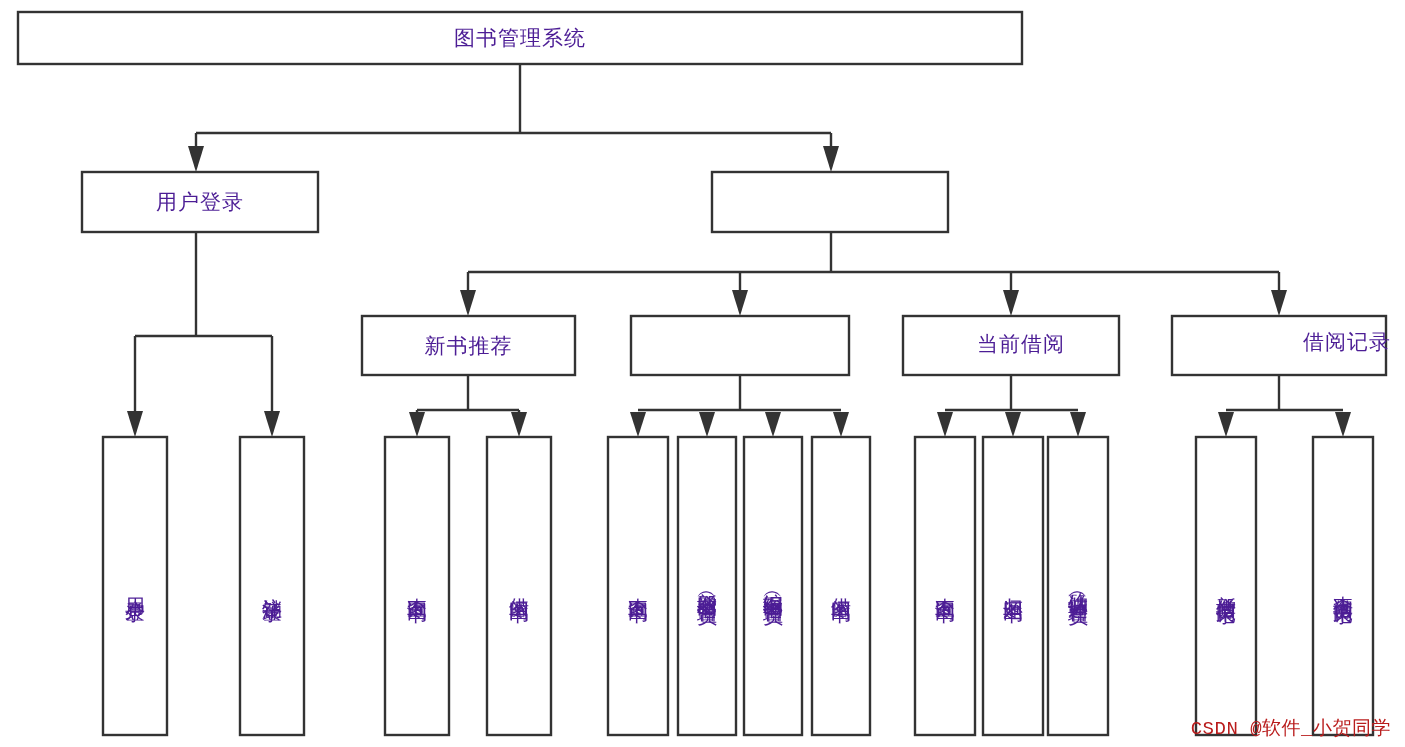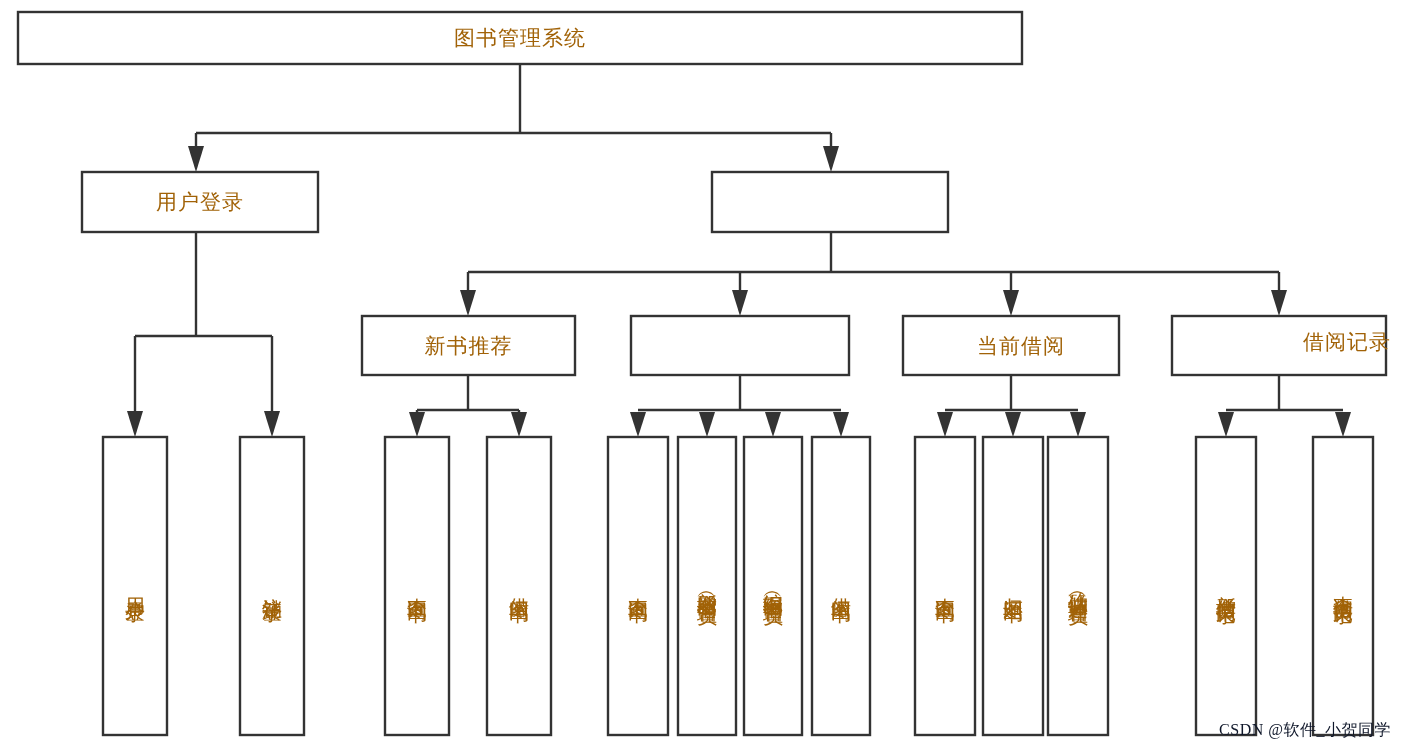--- a/index.html
+++ b/index.html
@@ -39,21 +39,21 @@
   }
   .arrow-head {
     fill: #333333;
     stroke: none;
   }
   .node-label {
     position: absolute;
     display: flex;
     align-items: center;
     justify-content: center;
-    color: #a16207;
+    color: #4c1d95;
     font-family: "Liberation Sans", "DejaVu Sans", sans-serif;
     pointer-events: none;
     box-sizing: border-box;
   }
   .node-label.horizontal {
     font-size: 21px;
     line-height: 1.1;
     letter-spacing: 1px;
   }
   .node-label.vertical {
@@ -64,23 +64,23 @@
     letter-spacing: 2px;
     padding-top: 6px;
     padding-bottom: 6px;
     align-items: center;
     justify-content: center;
   }
   .watermark {
     position: absolute;
     right: 14px;
     bottom: 6px;
-    font-size: 16px;
-    color: #0f172a;
-    font-family: Liberation Serif, serif;
+    font-size: 19px;
+    color: #b91c1c;
+    font-family: Liberation Mono, monospace;
     letter-spacing: 0.5px;
     white-space: nowrap;
   }
 </style>
 </head>
 <body>
 
 <div id="diagram-root">
 
   <svg class="diagram-canvas" viewBox="0 0 1405 747" xmlns="http://www.w3.org/2000/svg">
@@ -163,21 +163,21 @@
     <rect class="node-box" x="1196" y="437" width="60" height="298"></rect>
     <rect class="node-box" x="1313" y="437" width="60" height="298"></rect>
 
   </svg>
 
   <div class="node-label horizontal" style="left:18px; top:12px; width:1004px; height:52px;">图书管理系统</div>
 
   <div class="node-label horizontal" style="left:82px; top:172px; width:236px; height:60px;">用户登录</div>
 
   <div class="node-label horizontal" style="left:362px; top:316px; width:213px; height:59px;">新书推荐</div>
-  <div class="node-label horizontal" style="left:903px; top:316px; width:236px; height:59px;">当前借阅</div>
+  <div class="node-label horizontal" style="left:903px; top:316px; width:236px; height:59px;font-family:Liberation Mono, monospace;">当前借阅</div>
   <div class="node-label horizontal" style="left:1240px; top:316px; width:214px; height:52px;">借阅记录</div>
 
   <div class="node-label vertical" style="left:103px; top:437px; width:64px; height:298px;">用户登录</div>
   <div class="node-label vertical" style="left:240px; top:437px; width:64px; height:298px;">注销登录</div>
 
   <div class="node-label vertical" style="left:385px; top:437px; width:64px; height:298px;">查询图书</div>
   <div class="node-label vertical" style="left:487px; top:437px; width:64px; height:298px;">借阅图书</div>
 
   <div class="node-label vertical" style="left:608px; top:437px; width:60px; height:298px;">查询图书</div>
   <div class="node-label vertical" style="left:678px; top:437px; width:58px; height:298px;">新增图书（管理员）</div>

